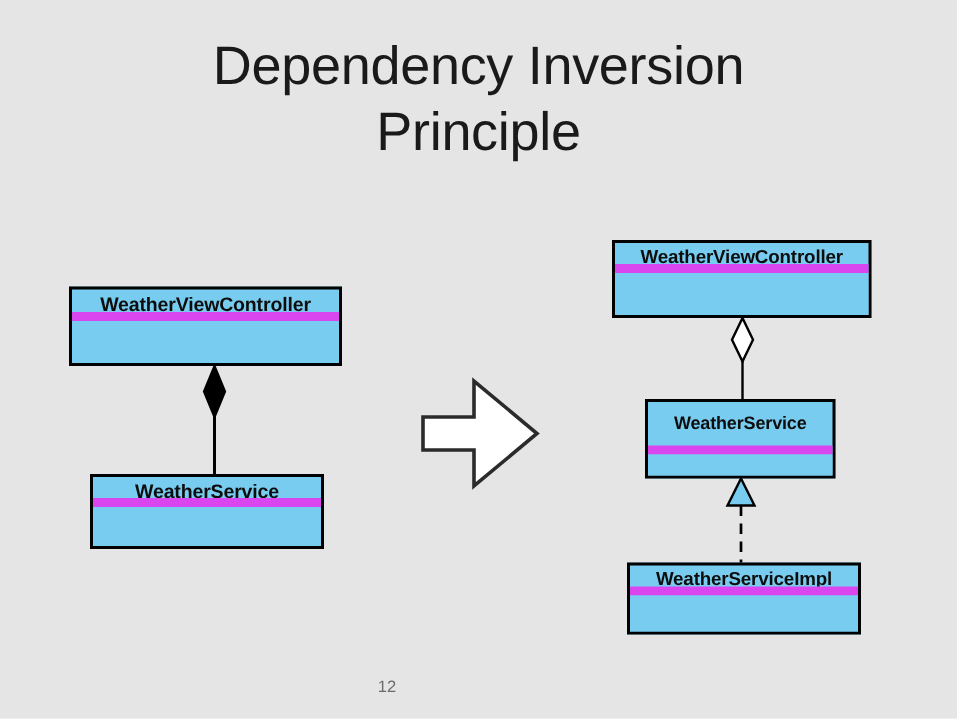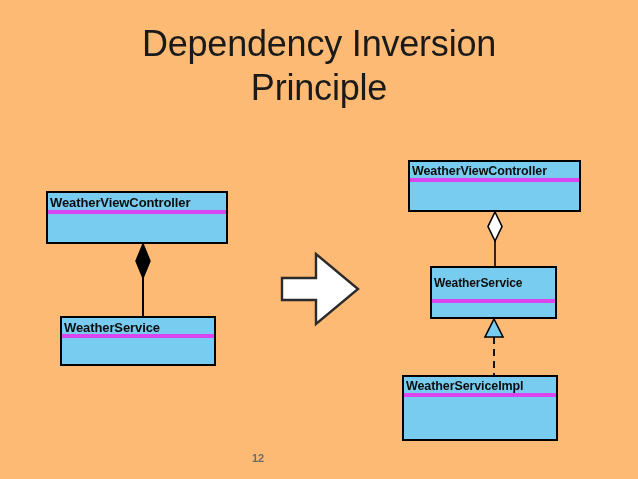--- a/index.html
+++ b/index.html
@@ -14,21 +14,21 @@
     overflow: hidden;
     font-family: "Liberation Sans", sans-serif;
     -webkit-font-smoothing: antialiased;
   }
 
   #slide {
     position: absolute;
     inset: 0;
     width: 638px;
     height: 479px;
-    background: #fdba74;
+    background: #e5e5e5;
   }
 
   
   .slide-title {
     position: absolute;
     left: 0;
     top: 22px;
     width: 638px;
     text-align: center;
     font-family: "Liberation Sans", sans-serif;
@@ -44,21 +44,22 @@
   .uml-box {
     position: absolute;
     box-sizing: border-box;
     border: 2px solid #000000;
     background: #78CCF0;
     display: flex;
     flex-direction: column;
   }
   .uml-box .uml-title {
     box-sizing: border-box;
-    border-bottom: 4px solid #d946ef;
+    border-bottom: 6px solid #d946ef;
+    text-align: center;
     font-family: "Liberation Sans", sans-serif;
     font-weight: bold;
     color: #0d0d0d;
     letter-spacing: -0.1px;
     padding: 1px 2px 2px 2px;
     white-space: nowrap;
     overflow: hidden;
   }
   .uml-box .uml-body {
     flex: 1 1 auto;
@@ -86,21 +87,21 @@
     left: 430px; top: 266px; width: 127px; height: 53px;
   }
   #box-right-interface .uml-title {
     font-size: 12px; line-height: 15px; height: 35px;
     display: flex; flex-direction: column; justify-content: center;
   }
   #box-right-interface .uml-stereotype { font-weight: normal; display: block; }
   #box-right-interface .uml-name { font-weight: bold; display: block; }
 
   #box-right-impl {
-    left: 402px; top: 375px; width: 156px; height: 66px;
+    left: 418px; top: 375px; width: 156px; height: 48px;
   }
   #box-right-impl .uml-title { font-size: 12.5px; line-height: 16px; height: 20px; }
 
   
   .connector {
     position: absolute;
     pointer-events: none;
   }
 
   
@@ -123,21 +124,20 @@
   }
 
   
   .page-number {
     position: absolute;
     left: 0; top: 452px; width: 516px;
     text-align: center;
     font-family: "Liberation Sans", sans-serif;
     font-size: 11px;
     color: #6b6b6b;
-    font-weight: bold;
   }
 </style>
 </head>
 <body>
 
 <div id="slide">
 
   <div class="slide-title">Dependency Inversion
 Principle</div>
 

